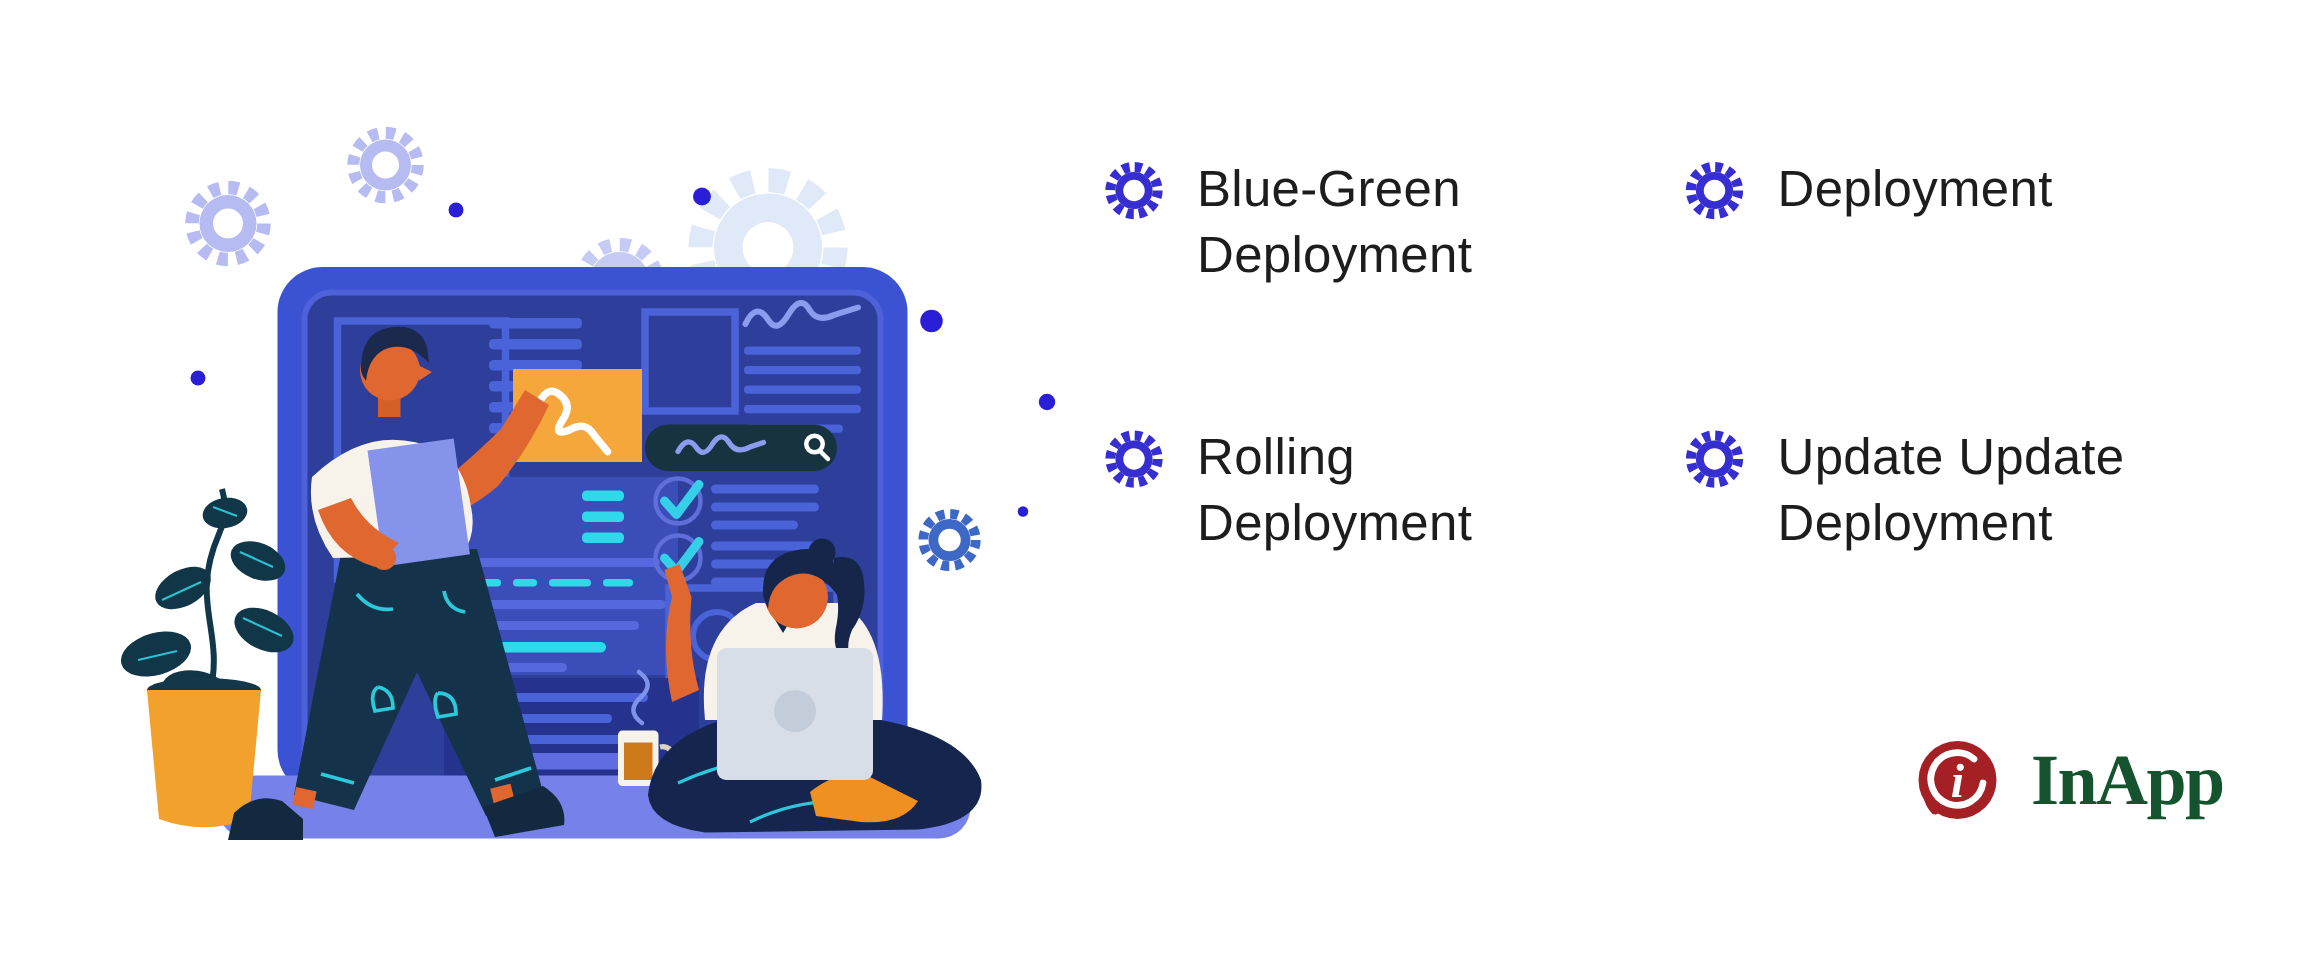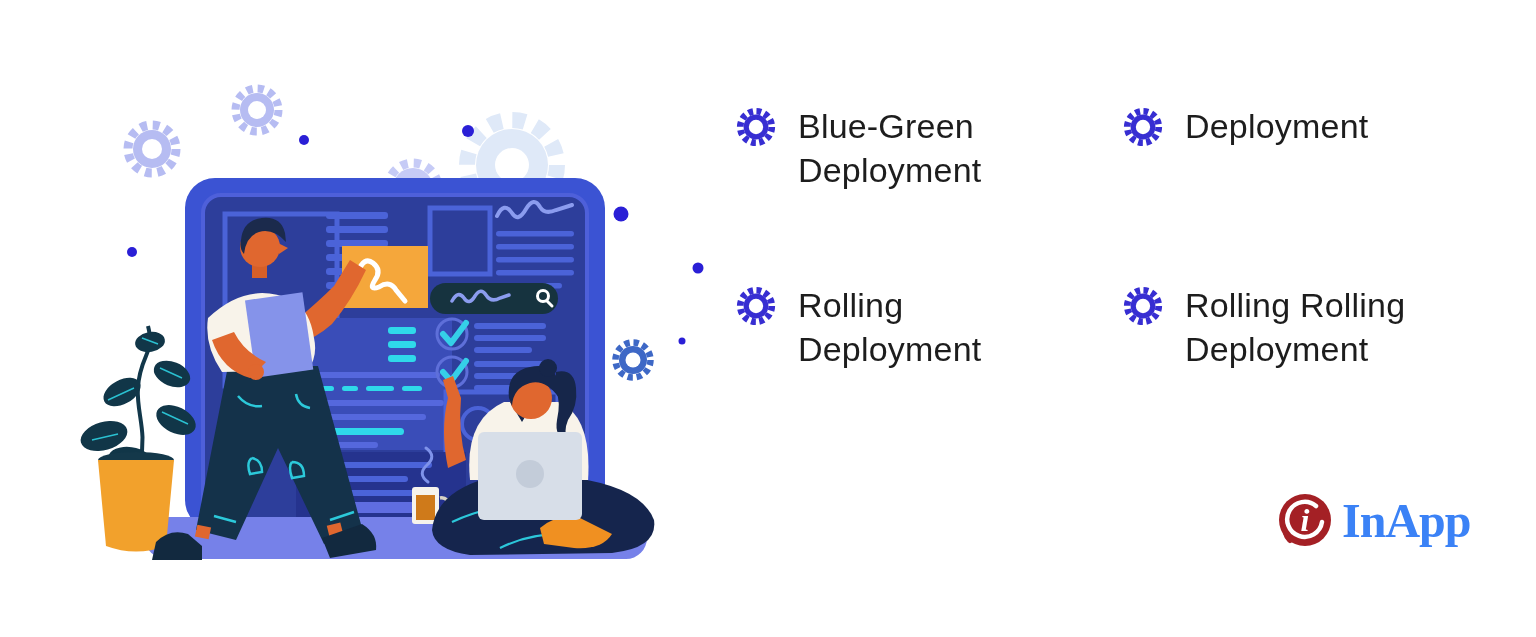--- a/index.html
+++ b/index.html
@@ -17,21 +17,21 @@
   }
   .item .label span{display:block;}
   .pos-1{left:735px;top:104px;}
   .pos-2{left:1122px;top:104px;}
   .pos-3{left:735px;top:283px;justify-content:center;}
   .pos-4{left:1122px;top:283px;}
   .logo{position:absolute;left:1276px;top:492px;display:flex;align-items:center;}
   .logo .mark{width:58px;height:58px;}
   .logo .wordmark{
     font-family:"Liberation Serif",serif;font-weight:700;font-size:48px;
-    color:#3b82f6;margin-left:8px;letter-spacing:-1px;line-height:58px;
+    color:#14532d;margin-left:20px;letter-spacing:-1px;line-height:58px;
   }
 </style>
 </head>
 <body>
 
 <div class="stage">
 
   <svg class="illustration" width="710" height="637" viewBox="0 0 710 637" aria-hidden="true">
 
     <defs>
@@ -286,21 +286,21 @@
       </div>
     </div>
 
     <div class="item pos-4">
       <svg class="bullet" viewBox="0 0 44 44">
         <circle cx="22" cy="22" r="13" fill="#372ed2"></circle>
         <circle cx="22" cy="22" r="16.5" fill="none" stroke="#372ed2" stroke-width="7" stroke-dasharray="5 3.64"></circle>
         <circle cx="22" cy="22" r="7.5" fill="#ffffff"></circle>
       </svg>
       <div class="label">
-        <span>Rolling Rolling</span>
+        <span>Update Update</span>
         <span>Deployment</span>
       </div>
     </div>
   </div>
 
   <div class="logo">
     <svg class="mark" viewBox="0 0 58 58">
       <circle cx="29" cy="28" r="26" fill="#a42025"></circle>
       <path d="M14,48 Q8,42 10,32" fill="none" stroke="#a42025" stroke-width="6" stroke-linecap="round"></path>
       <path d="M40,14 A17.5,17.5 0 1 0 46,30" fill="none" stroke="#ffffff" stroke-width="4.5" stroke-linecap="round"></path>

